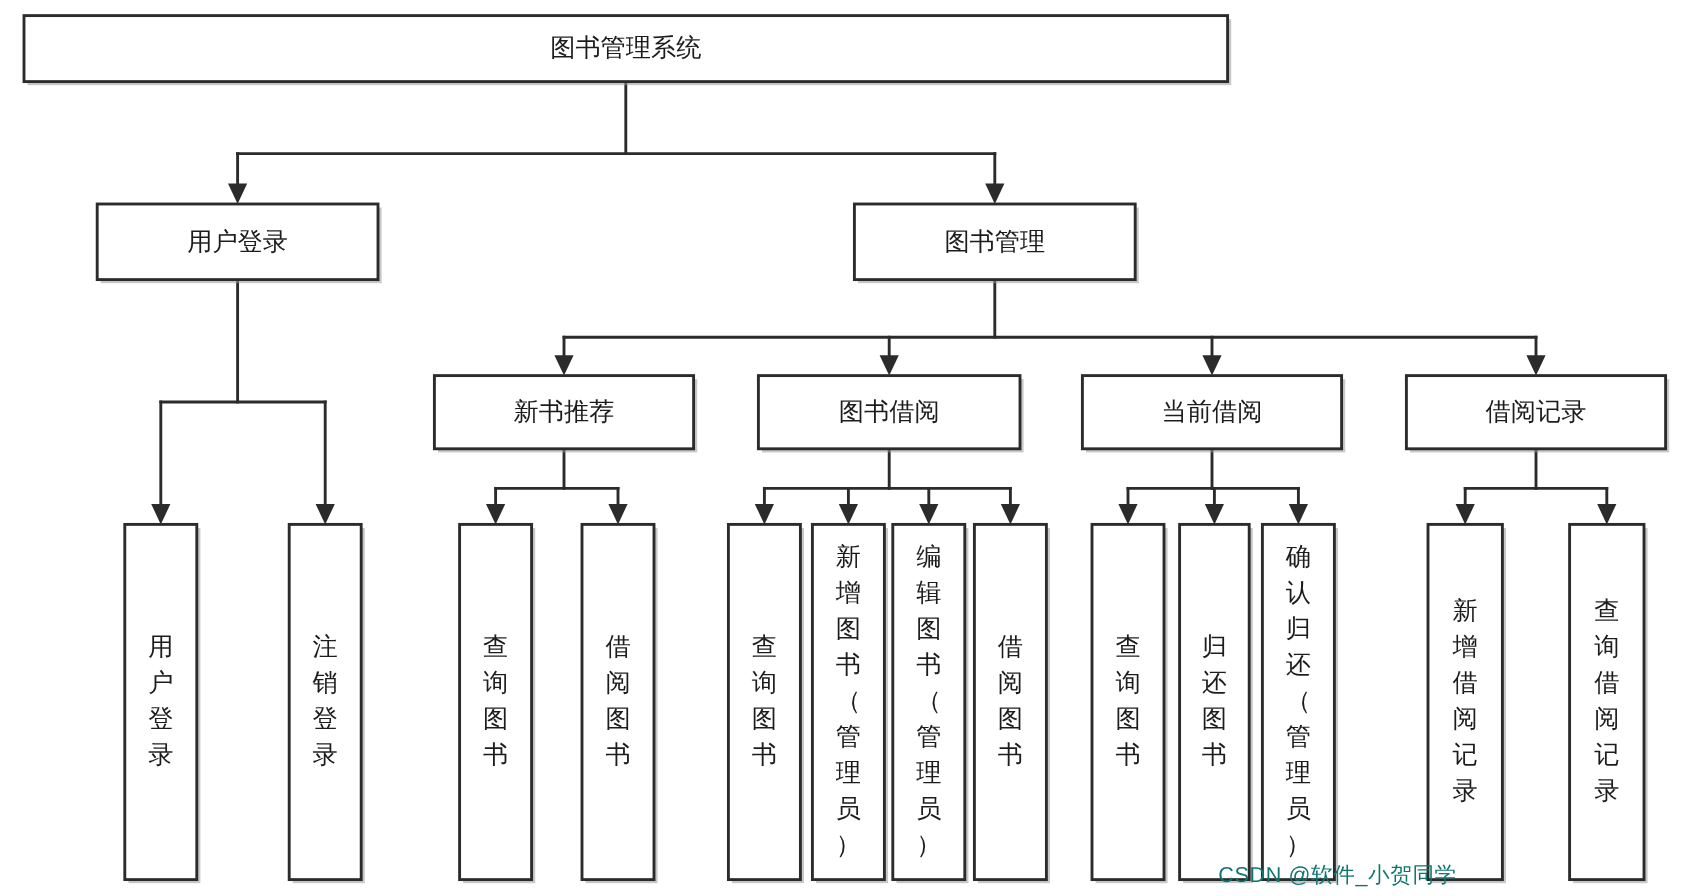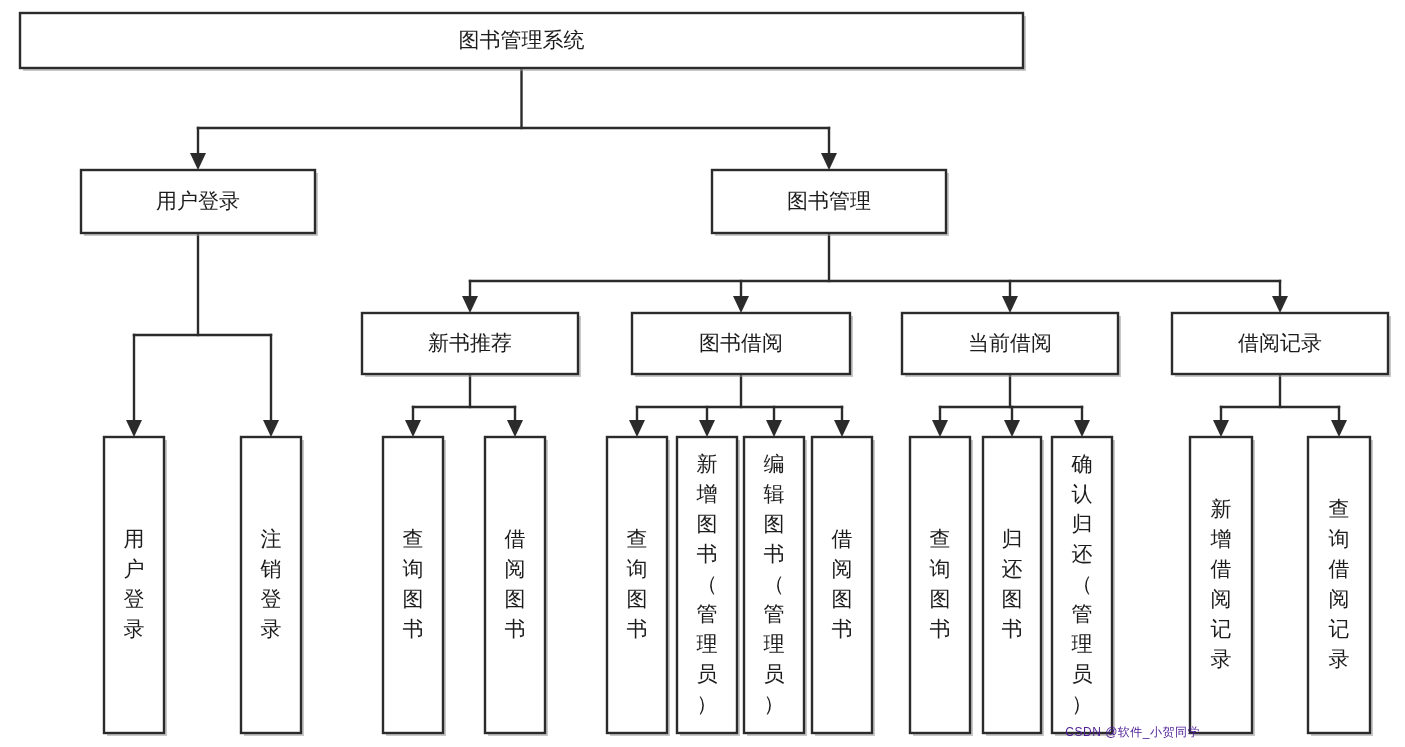--- a/index.html
+++ b/index.html
@@ -51,25 +51,25 @@
     dominant-baseline: middle;
   }
   .node-label-v {
     font-family: "Liberation Sans", "DejaVu Sans", sans-serif;
     fill: #1c1c1c;
     font-size: 21px;
     text-anchor: middle;
   }
   .watermark {
     position: absolute;
-    right: 28px;
+    right: 14px;
     bottom: 6px;
     font-family: "Liberation Sans", "DejaVu Sans", sans-serif;
-    font-size: 12px;
-    color: #4c1d95;
+    font-size: 18px;
+    color: #0f766e;
     letter-spacing: 0.5px;
     white-space: nowrap;
     user-select: none;
   }
 </style>
 </head>
 <body>
 
 <div id="diagram-root">
   <svg id="tree" viewBox="0 0 1405 747" xmlns="http://www.w3.org/2000/svg">

